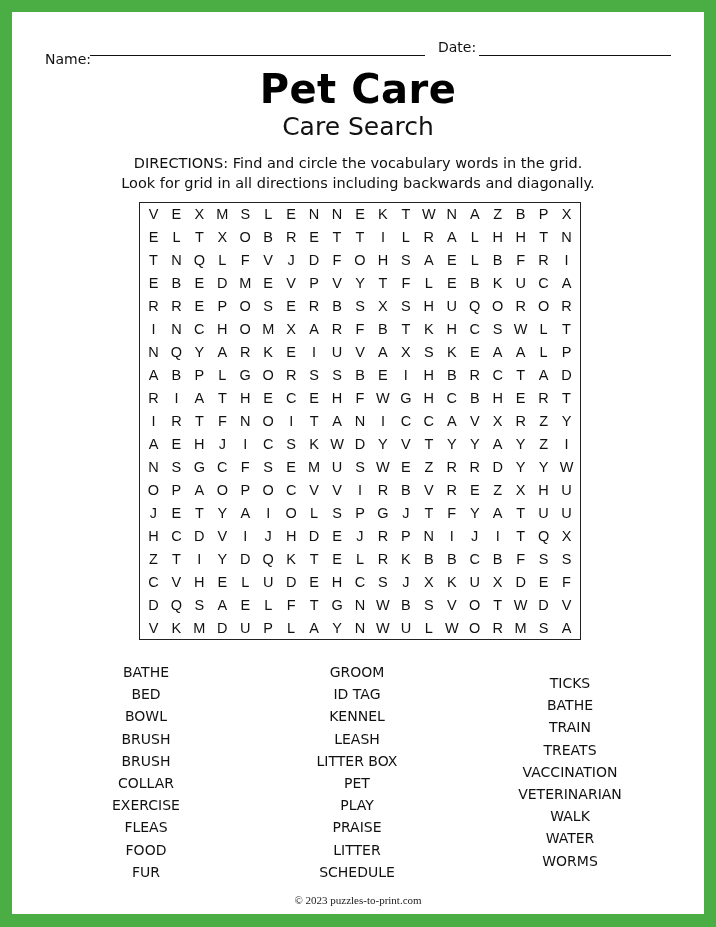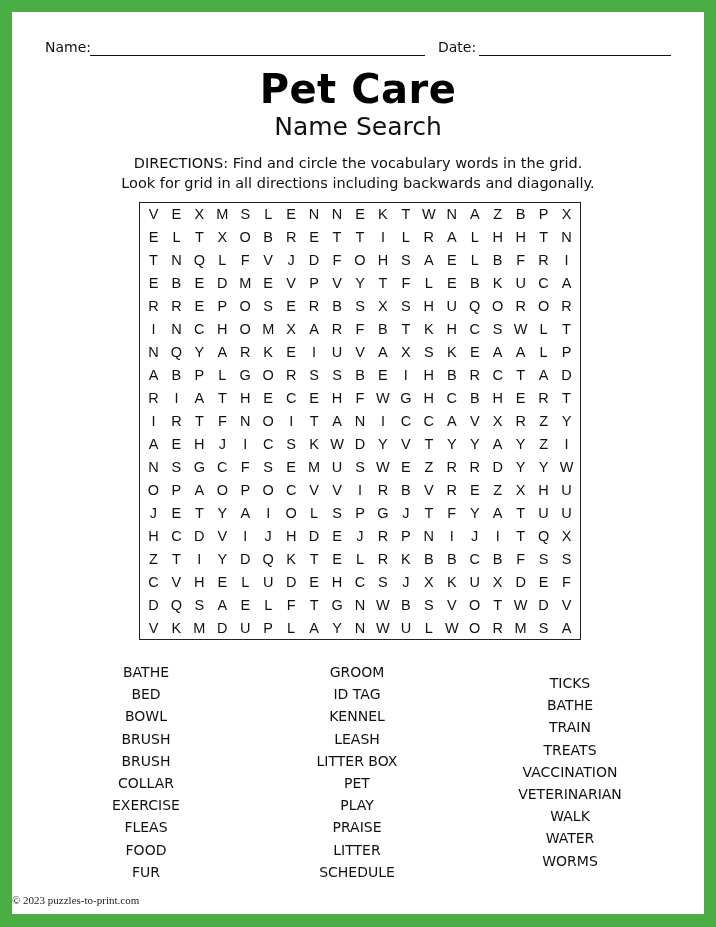--- a/index.html
+++ b/index.html
@@ -16,21 +16,21 @@
       width: 692px; height: 902px;
       background: #ffffff;
     }
     .name-row {
       position: absolute;
       top: 27px; left: 33px; right: 33px;
       height: 20px;
       font-size: 14px;
       color: #111;
     }
-    .name-label { position: absolute; left: 0; top: 0; }
+    .name-label { position: absolute; left: 0; top: 12px; }
     .name-line {
       position: absolute; left: 45px; top: 16px;
       width: 335px; border-bottom: 1.5px solid #111;
     }
     .date-label { position: absolute; left: 393px; top: 0; }
     .date-line {
       position: absolute; left: 434px; top: 16px;
       width: 192px; border-bottom: 1.5px solid #111;
     }
     .title {
@@ -75,39 +75,39 @@
       text-align: center;
       font-size: 14px;
       color: #111;
     }
     .wordcol div { height: 22.2px; line-height: 22.2px; }
     .col1 { left: 74px; width: 120px; top: 649px; }
     .col2 { left: 285px; width: 120px; top: 649px; }
     .col3 { left: 488px; width: 140px; top: 660px; }
     .footer {
       position: absolute; top: 882px; left: 0; right: 0;
-      text-align: left;
+      text-align: center;
       font-family: "Liberation Serif", serif;
       font-size: 11px;
       color: #222;
     }
   </style>
 </head>
 <body>
 
 <div class="page">
   <div class="name-row">
     <span class="name-label">Name:</span>
     <div class="name-line"></div>
     <span class="date-label">Date:</span>
     <div class="date-line"></div>
   </div>
 
   <div class="title">Pet Care</div>
-  <div class="subtitle">Name Search</div>
+  <div class="subtitle">Care Search</div>
 
   <div class="directions">
     <div>DIRECTIONS:  Find and circle the vocabulary words in the grid.</div>
     <div>Look for grid in all directions including backwards and diagonally.</div>
   </div>
 
   <div class="grid" id="grid">
       <div class="cell">V</div>
       <div class="cell">E</div>
       <div class="cell">X</div>

